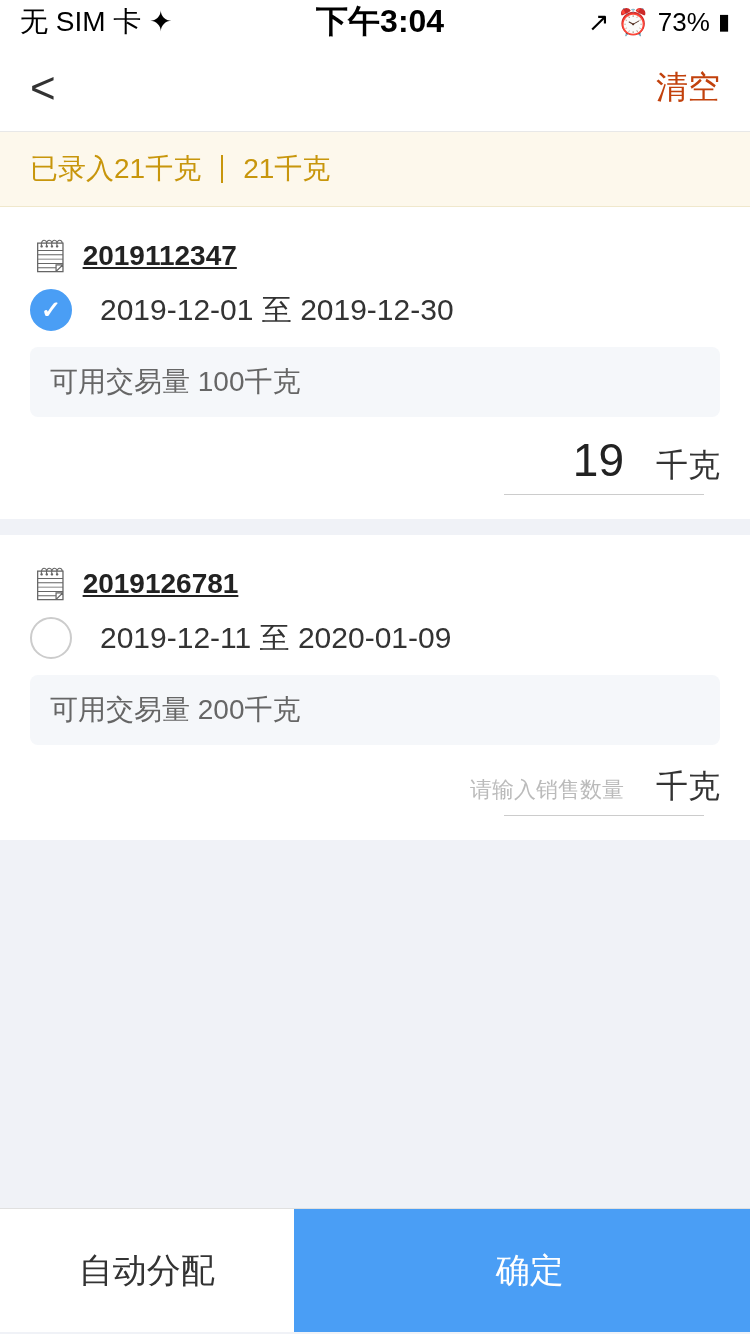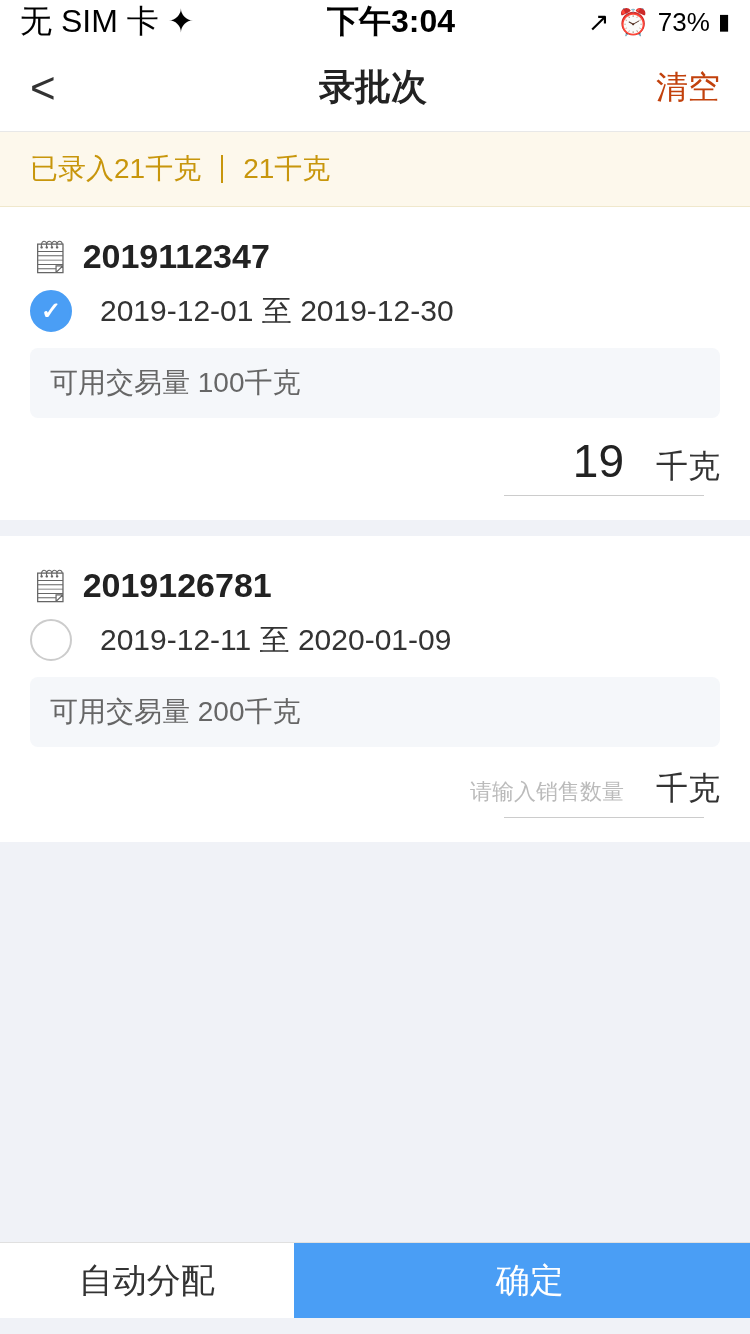--- a/index.html
+++ b/index.html
@@ -16,21 +16,21 @@
     .status-bar {
       display: flex;
       justify-content: space-between;
       align-items: center;
       height: 44px;
       background: #fff;
       padding: 0 20px;
       font-size: 28px;
     }
     .status-left {
-      font-size: 32px;
+      font-size: 28px;
       color: #000;
       font-weight: 500;
     }
     .status-center {
       font-size: 32px;
       font-weight: 600;
       color: #000;
     }
     .status-right {
       display: flex;
@@ -102,23 +102,24 @@
       display: flex;
       align-items: center;
       gap: 12px;
       margin-bottom: 14px;
     }
     .batch-icon {
       font-size: 32px;
       color: #666;
     }
     .batch-number {
-      font-size: 34px;
+      font-size: 28px;
       font-weight: 600;
       color: #222;
+      text-decoration: underline;
     }
     .batch-date-row {
       display: flex;
       align-items: center;
       gap: 28px;
       margin-bottom: 16px;
       padding-left: 0;
     }
     .batch-checkbox {
       width: 42px;
@@ -176,24 +177,24 @@
     
     .empty-area {
       background: #f0f2f7;
       flex: 1;
       min-height: 380px;
     }
 
     
     .bottom-bar {
       position: fixed;
-      bottom: 16px;
+      bottom: 2px;
       left: 0;
       width: 750px;
-      height: 76px;
+      height: 124px;
       display: flex;
       border-top: 1px solid #e0e0e0;
     }
     .bottom-btn-left {
       flex: 1;
       background: #fff;
       display: flex;
       align-items: center;
       justify-content: center;
       font-size: 34px;
@@ -250,21 +251,20 @@
   <div class="status-right">
     <span>↗</span>
     <span>⏰</span>
     <span>73%</span>
     <span style="font-size:22px;">▮</span>
   </div>
 </div>
 
 <div class="nav-bar">
   <span class="nav-back">&lt;</span>
-  <span class="nav-title">录批次</span>
   <span class="nav-action">清空</span>
 </div>
 
 <div class="info-banner">
   <span class="info-banner-text">已录入21千克</span>
   <div class="info-divider"></div>
   <span class="info-banner-text">21千克</span>
 </div>
 
 <div class="content">

